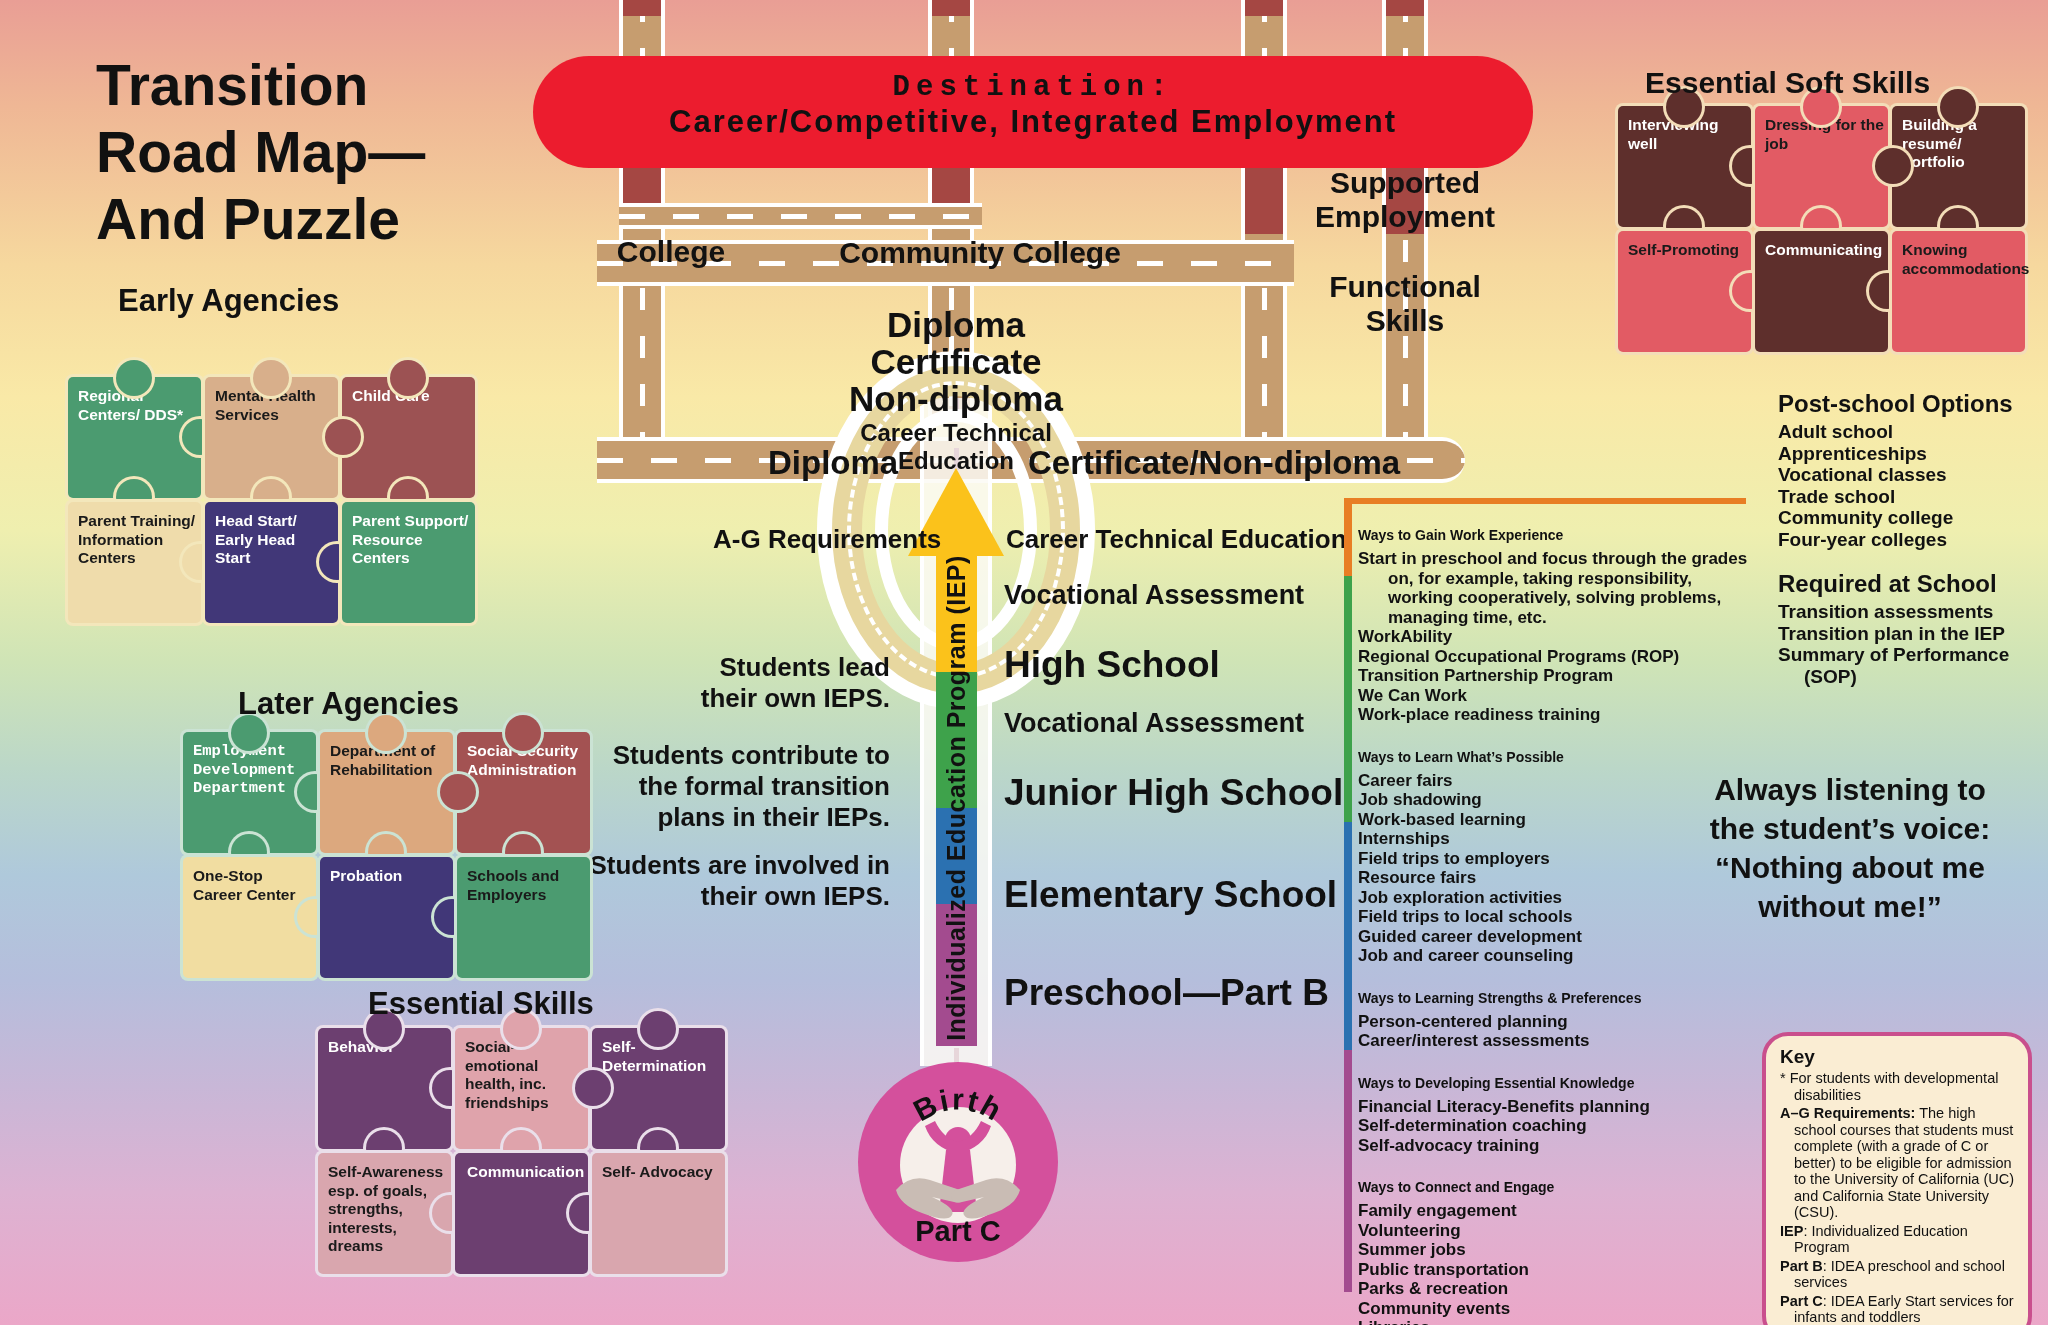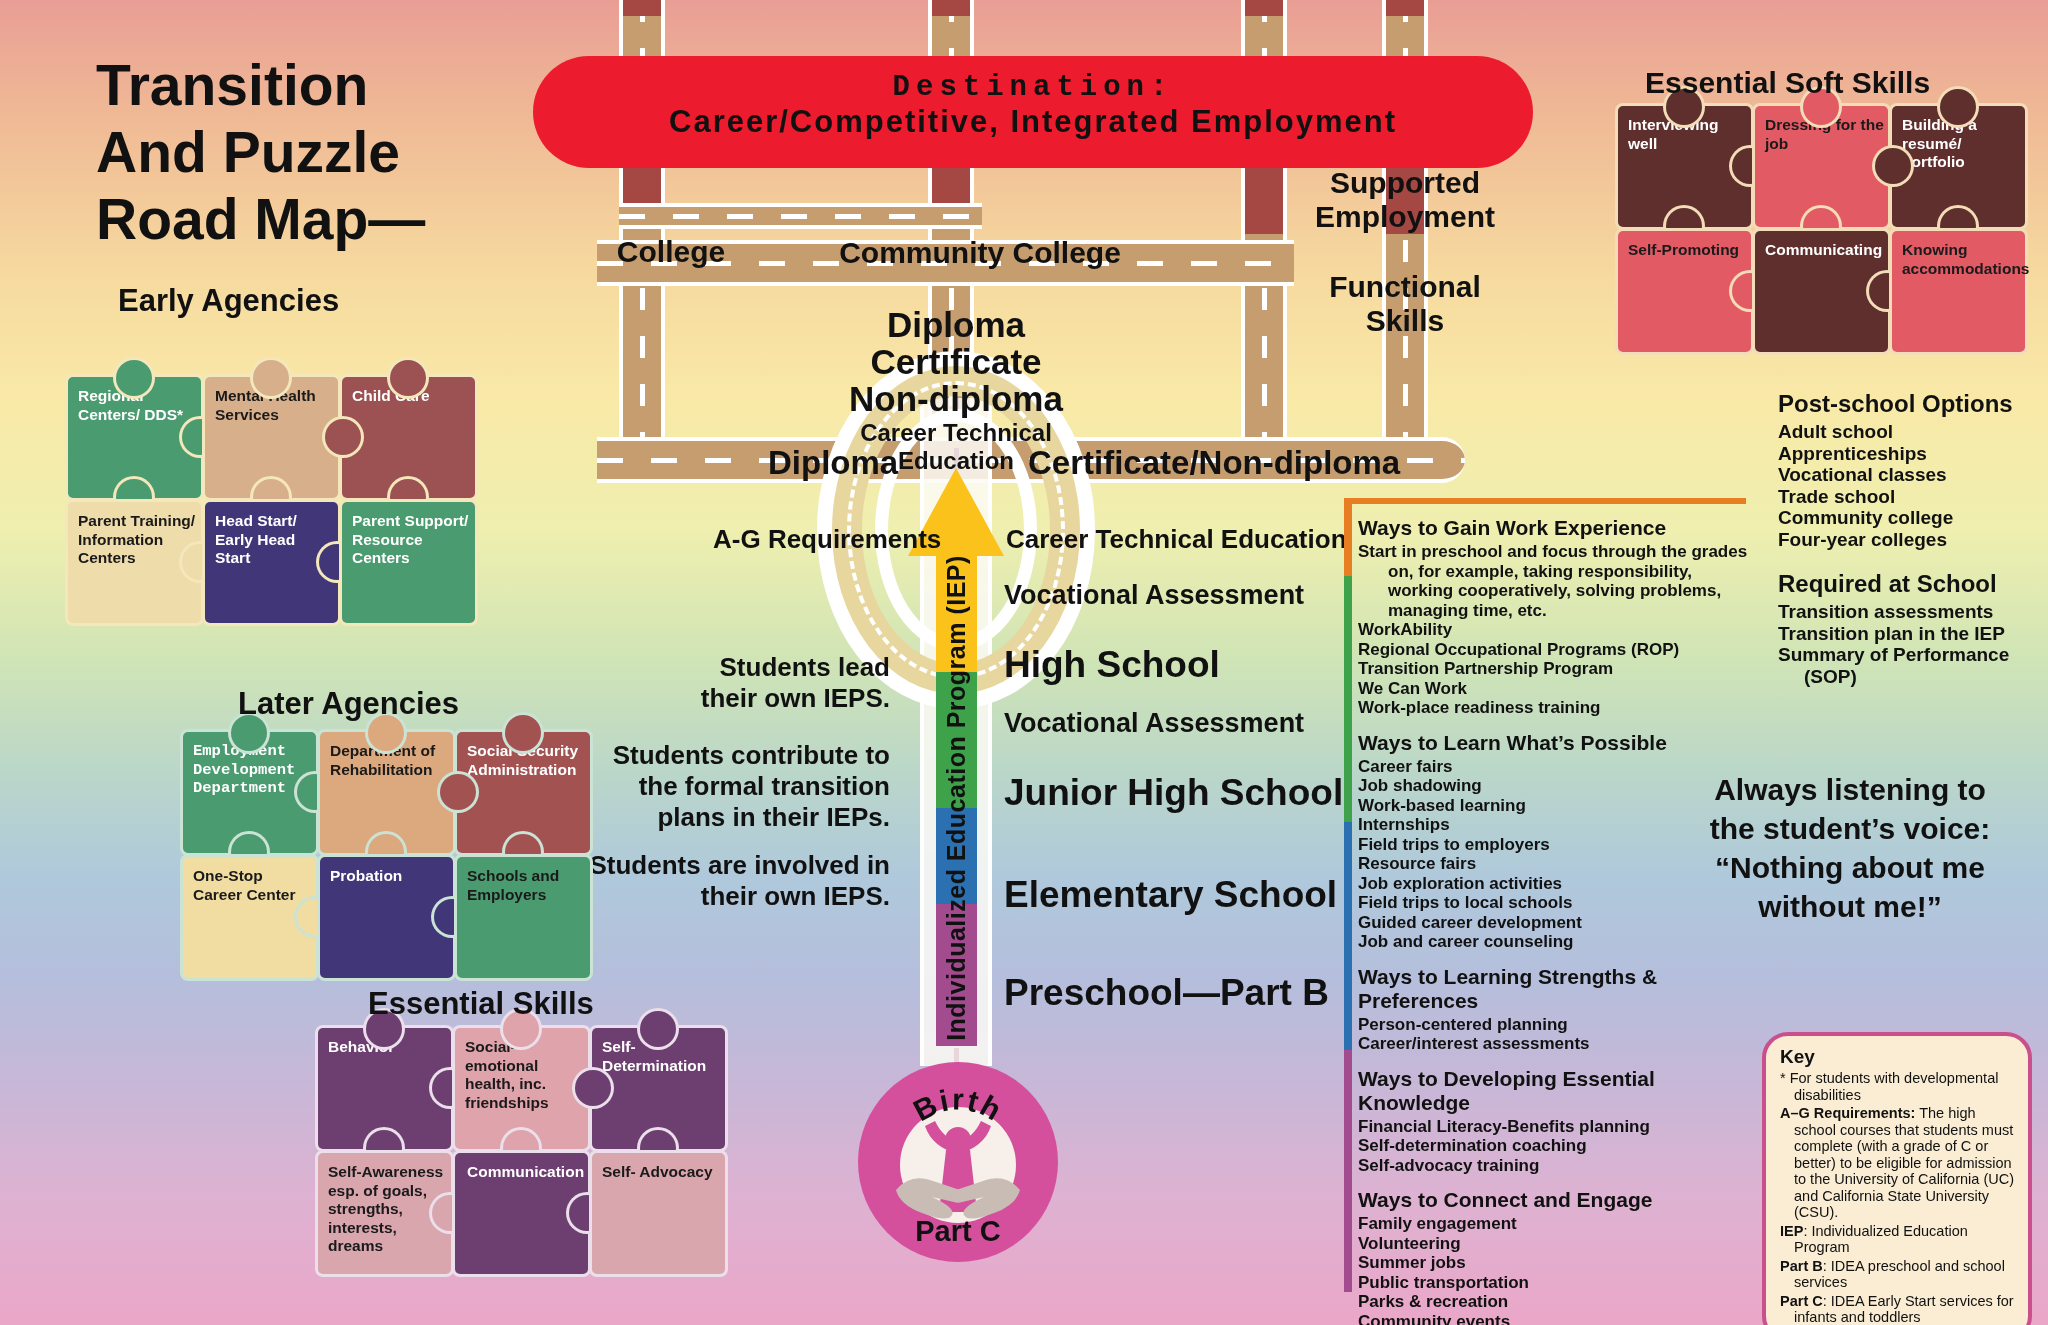--- a/index.html
+++ b/index.html
@@ -93,21 +93,21 @@
   .stmt { position:absolute; left:540px; width:350px; text-align:right;
           font-weight:bold; font-size:26px; line-height:31px; z-index:6; }
   #st1 { top:652px; } #st2 { top:740px; } #st3 { top:850px; }
 
   
   #waysruleh { left:1352px; top:498px; width:394px; height:6px; z-index:6; }
   .vruleseg { position:absolute; left:1344px; width:8px; z-index:6; }
   #vr1 { top:498px; height:78px; } #vr2 { top:576px; height:246px; }
   #vr3 { top:822px; height:228px; } #vr4 { top:1050px; height:242px; }
   #ways { left:1358px; top:503px; width:392px; z-index:6; }
-  .ways-h { font-size:21px; font-weight:bold; line-height:24px; margin:13px 0 2px; }
+  .ways-h { font-size:14px; font-weight:bold; line-height:24px; margin:20px 0 2px; }
   .ways-para { font-size:17px; font-weight:bold; line-height:19.5px;
                padding-left:30px; text-indent:-30px; }
   .ways-item { font-size:17px; font-weight:bold; line-height:19.5px; }
 
   
   #pso { left:1778px; top:390px; width:262px; z-index:6; }
   #req { left:1778px; top:570px; width:262px; z-index:6; }
   .col-title { font-size:24px; font-weight:bold; margin-bottom:3px; }
   .col-item { font-size:19px; font-weight:bold; line-height:21.5px;
               padding-left:26px; text-indent:-26px; }
@@ -203,22 +203,22 @@
       <path id="barc" d="M 48 80 A 58 58 0 0 1 152 80" fill="none"></path>
       <text font-size="30" font-weight="bold" fill="#111" letter-spacing="2">
         <textPath href="#barc" startOffset="50%" text-anchor="middle">Birth</textPath>
       </text>
     </svg>
     <div id="partc">Part C</div>
   </div>
 
   <div class="abs" id="maintitle">
       <div class="title-line">Transition</div>
+      <div class="title-line">Road Map—</div>
       <div class="title-line">And Puzzle</div>
-      <div class="title-line">Road Map—</div>
     </div>
   <div class="abs" id="banner">
     <div class="l1">Destination:</div>
     <div class="l2">Career/Competitive, Integrated Employment</div>
   </div>
 
   <div class="lab" id="collegelab">College</div>
   <div class="lab" id="cclab">Community College</div>
   <div class="lab" id="selab">
       <div class="line">Supported</div>

